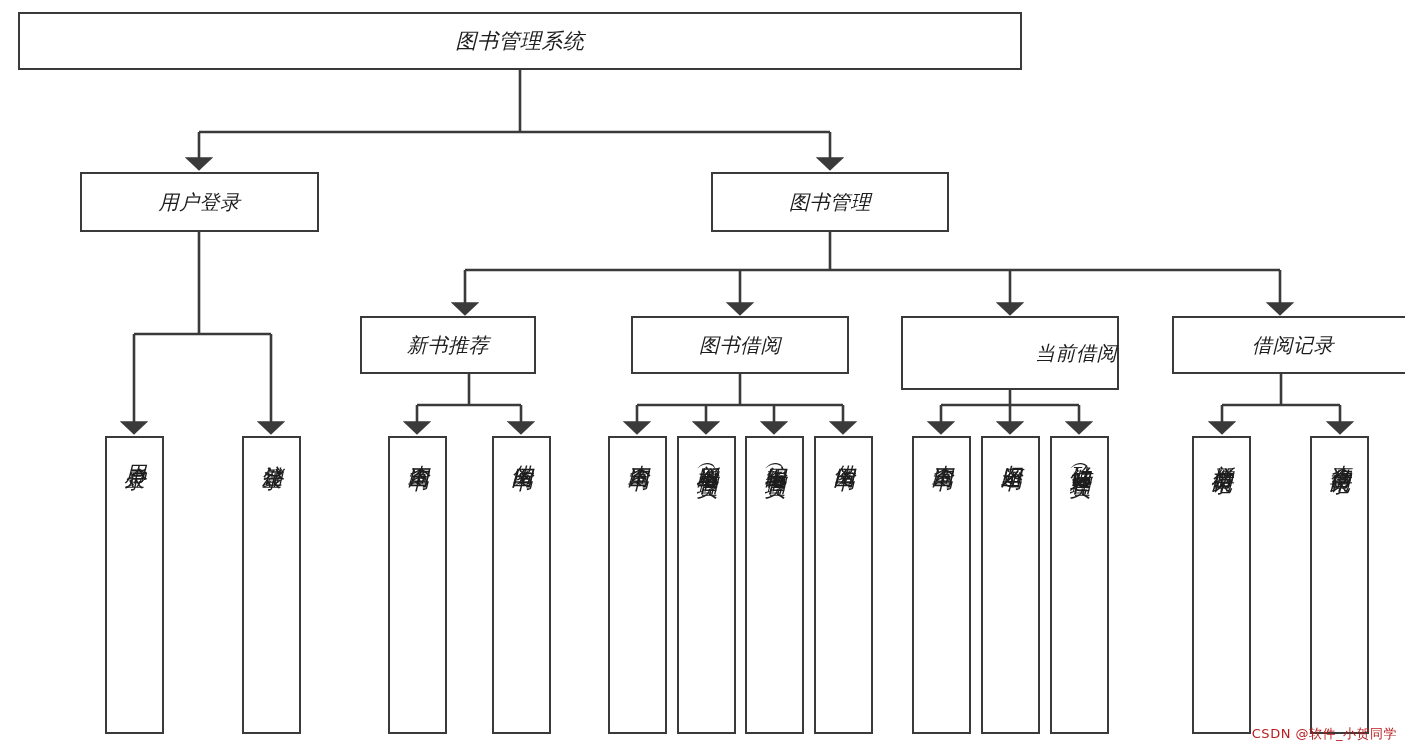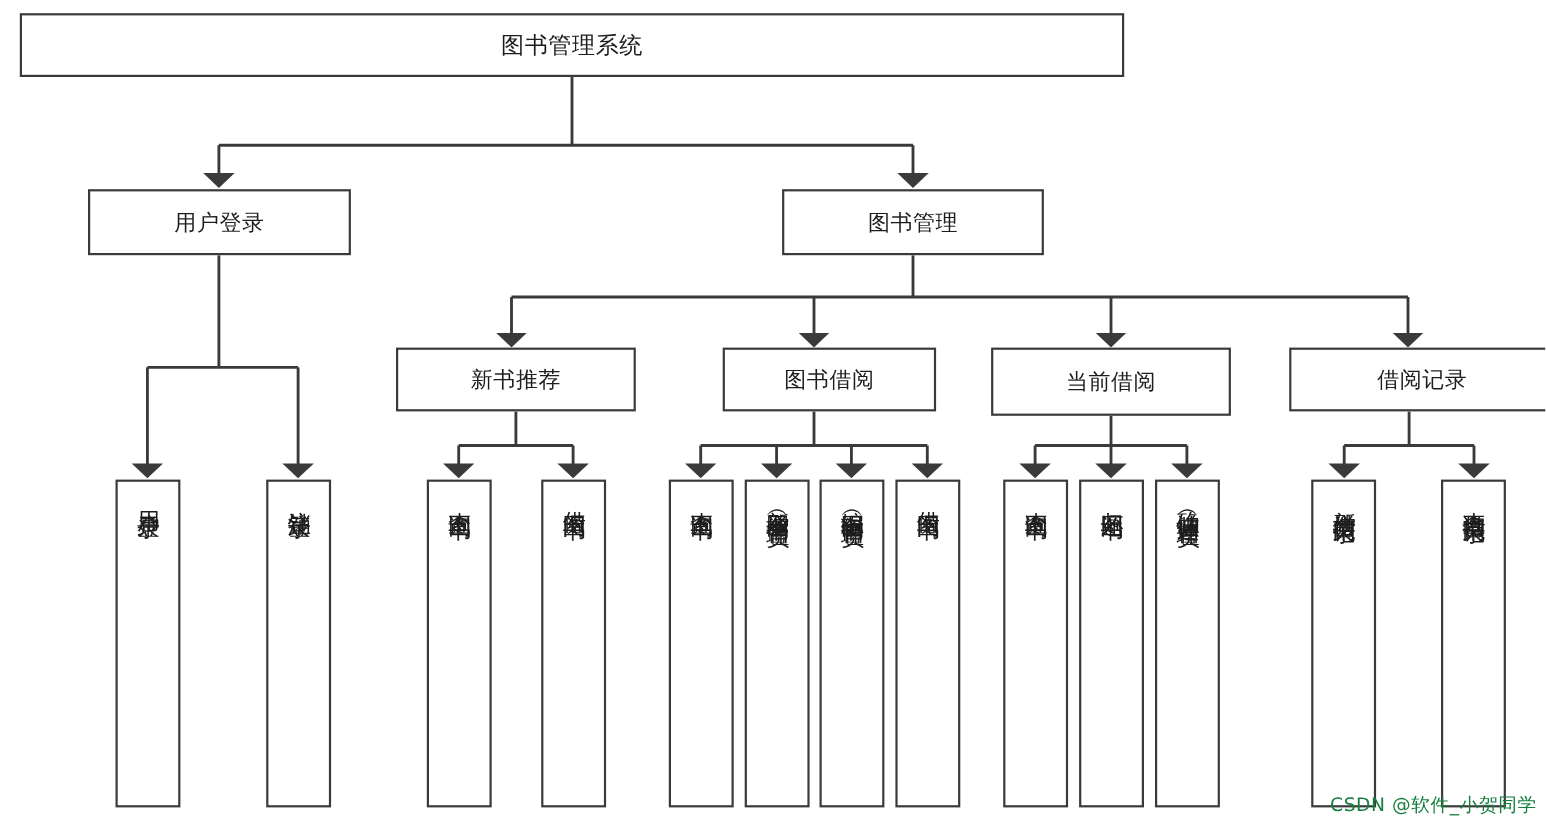--- a/index.html
+++ b/index.html
@@ -27,20 +27,21 @@
   .node{
     position:absolute;
     box-sizing:border-box;
     background:#ffffff;
     border:2.2px solid #3a3a3a;
     display:flex;
     align-items:center;
     justify-content:center;
     text-align:center;
     color:#1d1d1d;
+    font-style:italic;
   }
   .node .label{
     display:block;
     line-height:1.05;
     letter-spacing:0.5px;
   }
   
   .node.root{
     font-size:21px;
   }
@@ -60,22 +61,22 @@
     text-orientation:upright;
     white-space:nowrap;
     line-height:1.0;
     letter-spacing:2px;
   }
   
   #watermark{
     position:absolute;
     right:8px;
     bottom:4px;
-    font-size:17px;
-    color:#15803d;
+    font-size:13px;
+    color:#b91c1c;
     letter-spacing:0.5px;
     white-space:nowrap;
     user-select:none;
     margin-left:20px;
   }
 </style>
 </head>
 <body>
 
 <div id="canvas">
@@ -135,29 +136,29 @@
   </div>
 
   <div class="node branch" style="left:80px; top:172px; width:239px; height:60px;">
     <span class="label">用户登录</span>
   </div>
 
   <div class="node branch" style="left:711px; top:172px; width:238px; height:60px;text-align:right;">
     <span class="label">图书管理</span>
   </div>
 
-  <div class="node branch" style="left:360px; top:316px; width:218px; height:58px;">
+  <div class="node branch" style="left:360px; top:316px; width:176px; height:58px;">
     <span class="label">新书推荐</span>
   </div>
 
-  <div class="node branch" style="left:657px; top:316px; width:194px; height:58px;">
+  <div class="node branch" style="left:631px; top:316px; width:218px; height:58px;">
     <span class="label">图书借阅</span>
   </div>
 
-  <div class="node branch" style="left:901px; top:316px; width:218px; height:62px;">
+  <div class="node branch" style="left:901px; top:316px; width:218px; height:74px;justify-content:flex-end;">
     <span class="label">当前借阅</span>
   </div>
 
   <div class="node branch" style="left:1172px; top:316px; width:242px; height:58px;">
     <span class="label">借阅记录</span>
   </div>
 
   <div class="node leaf" style="left:105px; top:436px; width:59px; height:298px;">
     <span class="label">用户登录</span>
   </div>

